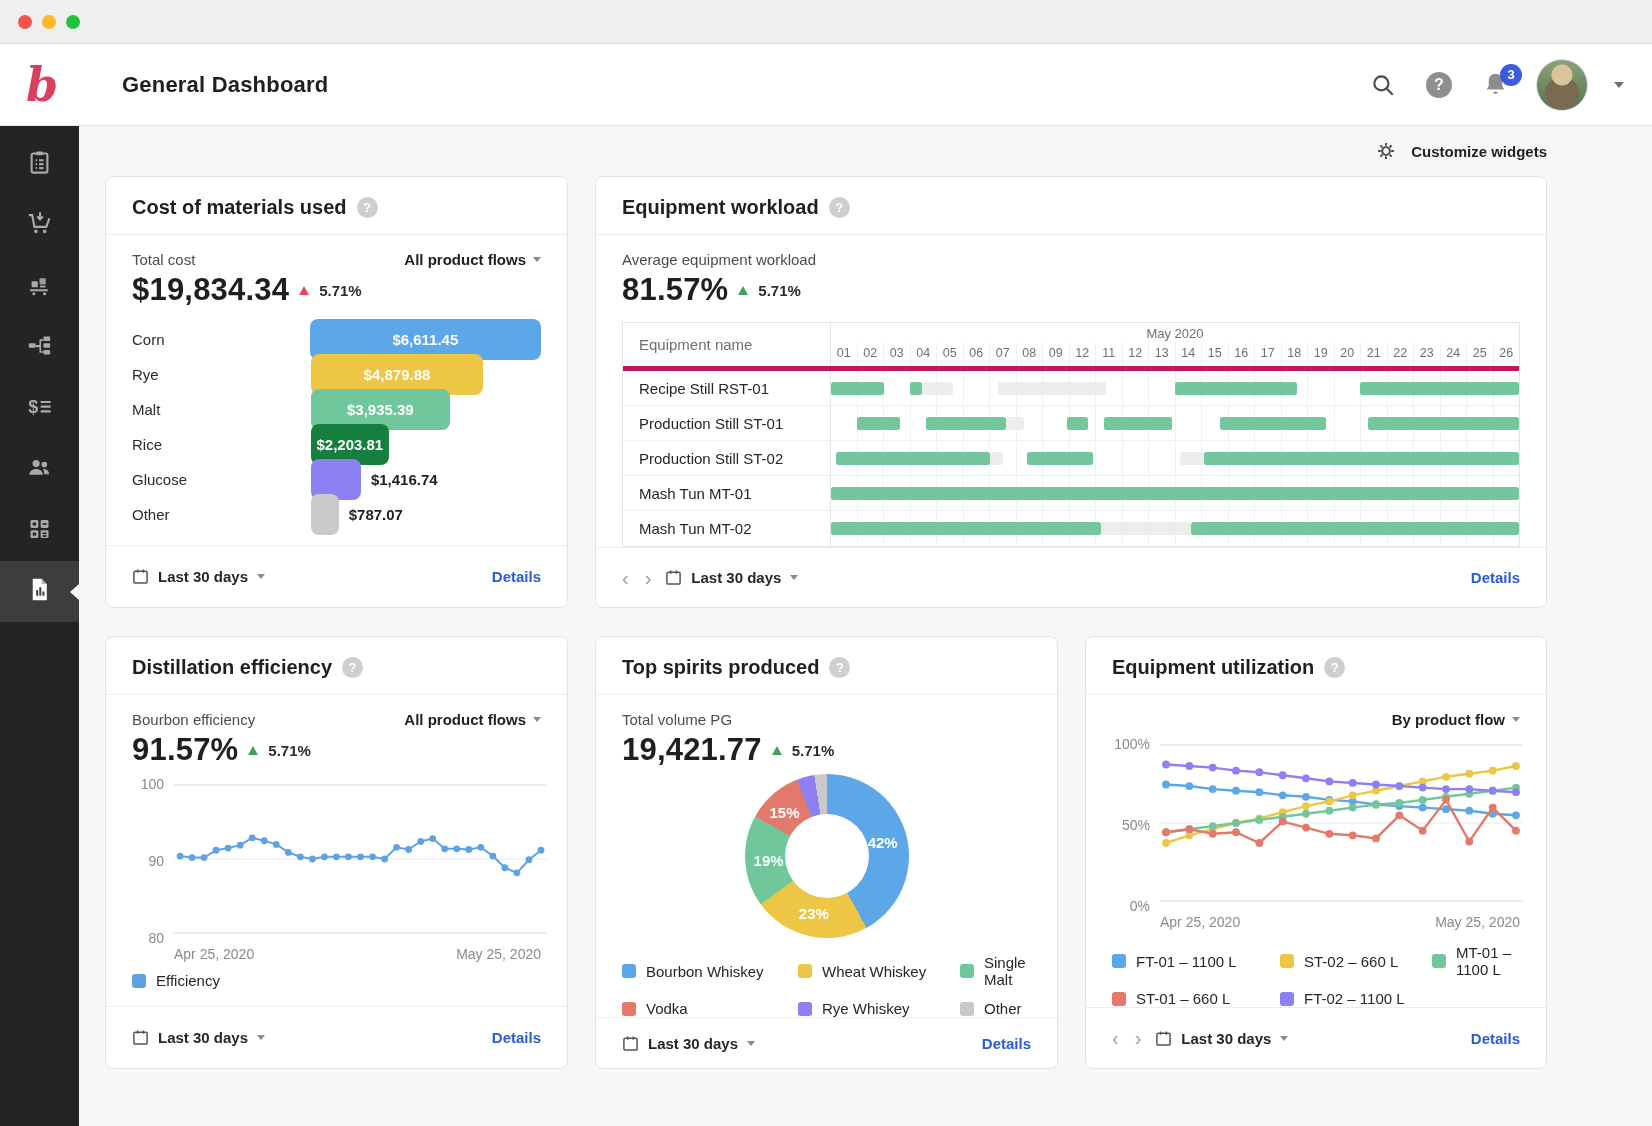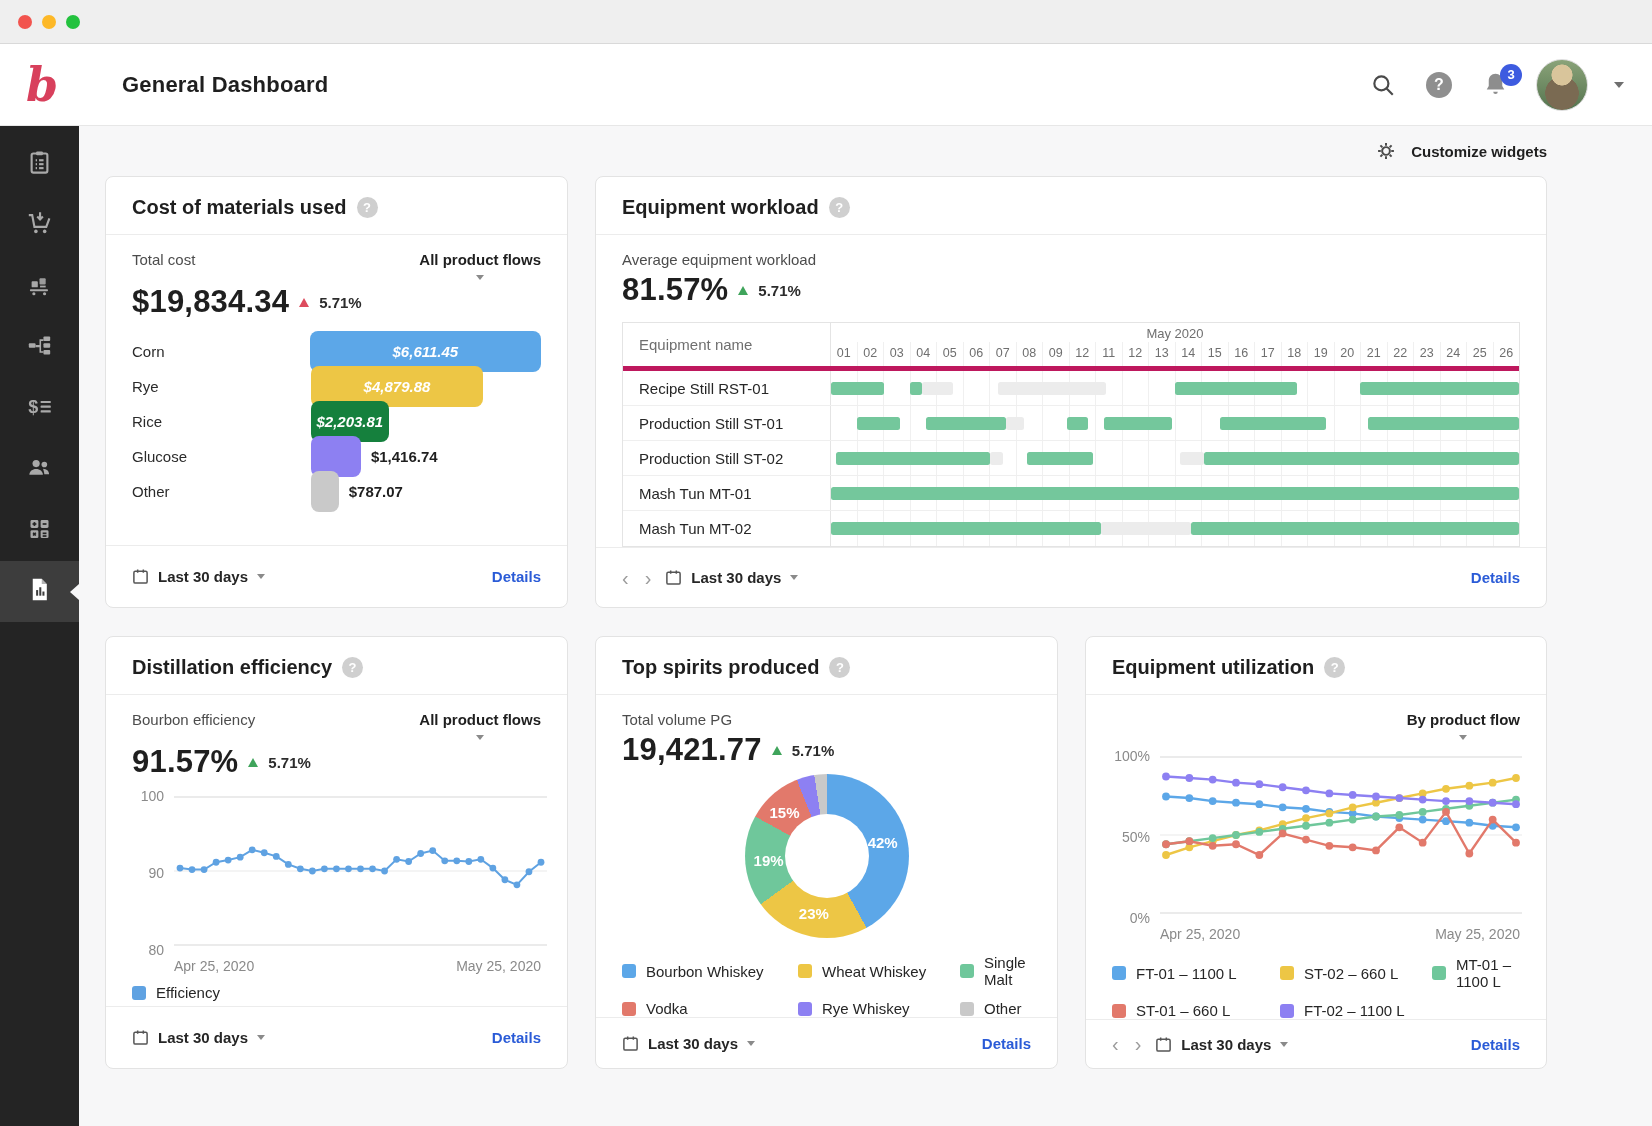--- a/index.html
+++ b/index.html
@@ -66,34 +66,34 @@
   .range-group { display:flex; align-items:center; gap:9px; cursor:pointer; }
   .range-label { font-size:15px; font-weight:600; color:#262626; }
   .dd-caret { width:0; height:0; border-left:4.5px solid transparent; border-right:4.5px solid transparent;
     border-top:5.5px solid #8a8a8a; }
   .details { font-size:15px; font-weight:700; color:#2a5bd7; cursor:pointer; }
   .pager { display:flex; gap:16px; margin-right:14px; color:#9b9b9b; font-size:20px; }
   .pager span { cursor:pointer; line-height:1; }
 
   .metric-row { display:flex; align-items:flex-start; justify-content:space-between; }
   .metric-label { font-size:15px; color:#4c4c4c; }
-  .filter { display:flex; align-items:center; gap:7px; cursor:pointer;flex-direction:column; }
+  .filter { display:flex; align-items:center; gap:7px; cursor:pointer; }
   .filter-label { font-size:15px; font-weight:700; }
   .metric-value-row { display:flex; align-items:center; gap:10px; margin-top:4px; }
   .metric-value { font-size:31px; font-weight:700; letter-spacing:.2px; }
   .tri-up { width:0; height:0; border-left:5.5px solid transparent; border-right:5.5px solid transparent;
     border-bottom:9px solid #3fa45b; }
   .delta { font-size:15px; font-weight:600; color:#2c2c2c; }
 
   
   .bars { margin-top:18px; display:flex; flex-direction:column; gap:9px; }
   .bar-row { display:flex; align-items:center; height:26px; }
   .bar-row .blabel { width:179px; font-size:15px; color:#2b2b2b; }
   .bar { height:41px; border-radius:8px; display:flex; align-items:center; justify-content:center;
-    color:#fff; font-size:15px; font-weight:700; white-space:nowrap;font-style:italic; }
+    color:#fff; font-size:15px; font-weight:700; white-space:nowrap; }
   .bar-outside { margin-left:10px; font-size:15px; font-weight:700; color:#1f1f1f; }
 
   
   .gantt { margin-top:14px; border:1px solid #e4e4e4; font-size:12.5px; }
   .g-headrow { display:flex; border-bottom:5px solid #be185d; }
   .g-namecol { width:208px; flex:none; border-right:1px solid #e4e4e4; padding:0 16px; display:flex; align-items:center; }
   .g-name-h { color:#6f6f6f; font-size:15px; }
   .g-days { flex:1; }
   .g-month { text-align:center; color:#6f6f6f; height:19px; line-height:21px; font-size:13px; }
   .g-daynums { display:flex; height:24px; }
@@ -295,20 +295,24 @@
             <span class="delta">5.71%</span>
           </div>
           <div class="bars" id="mat-bars">
               <div class="bar-row">
                 <span class="blabel">Corn</span>
                 <div class="bar" style="width: 233px; background: rgb(92, 167, 232);">$6,611.45</div>
               </div>
               <div class="bar-row">
                 <span class="blabel">Rye</span>
                 <div class="bar" style="width: 171.976px; background: rgb(237, 198, 69);">$4,879.88</div>
+              </div>
+              <div class="bar-row">
+                <span class="blabel">Malt</span>
+                <div class="bar" style="width: 138.691px; background: rgb(111, 199, 155);">$3,935.39</div>
               </div>
               <div class="bar-row">
                 <span class="blabel">Rice</span>
                 <div class="bar" style="width: 77.6664px; background: #15803d;">$2,203.81</div>
               </div>
               <div class="bar-row">
                 <span class="blabel">Glucose</span>
                 <div class="bar" style="width: 49.9286px; background: rgb(141, 128, 242);"></div>
                 <span class="bar-outside">$1,416.74</span>
               </div>

